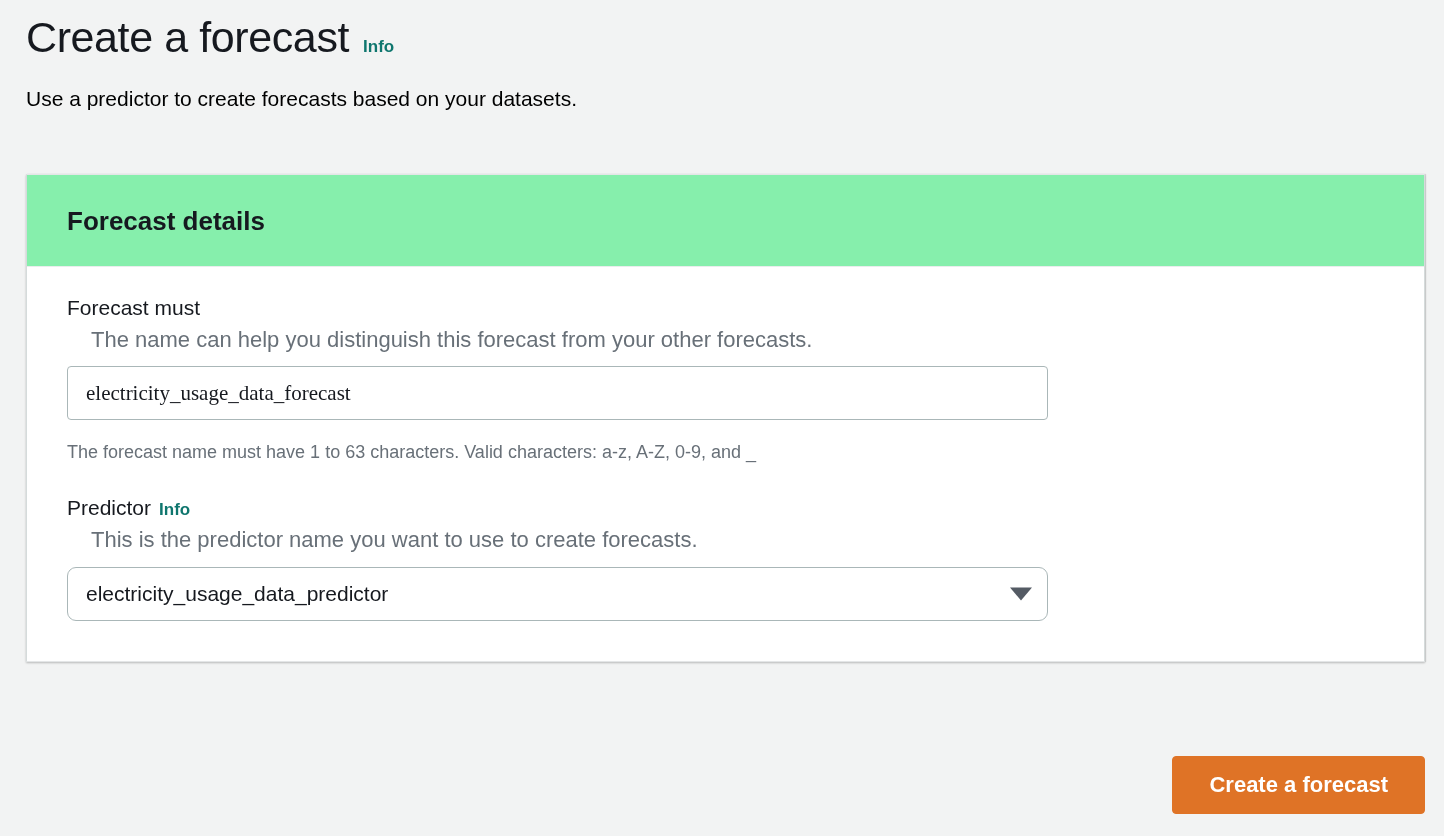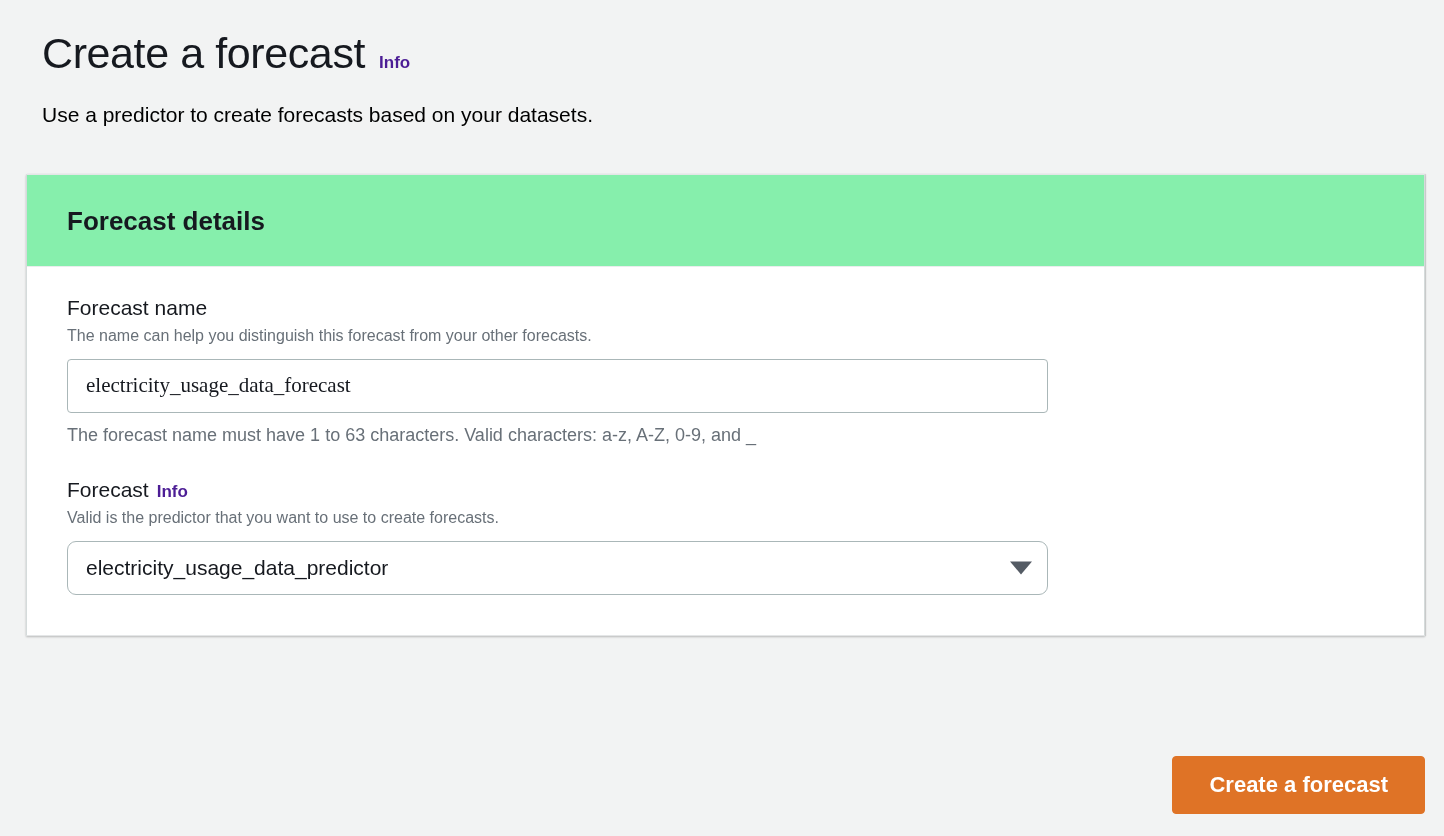--- a/index.html
+++ b/index.html
@@ -13,21 +13,21 @@
     background: #f2f3f3;
     font-family: "Liberation Sans", sans-serif;
     color: #16191f;
     overflow: hidden;
   }
 
   .page {
     position: relative;
     width: 1444px;
     height: 676px;
-    padding: 16px;
+    padding: 0;
   }
 
   
   .page-header {
     padding: 14px 26px 0 26px;
   }
   .title-row {
     display: flex;
     align-items: baseline;
     gap: 14px;
@@ -36,21 +36,21 @@
     font-size: 43px;
     font-weight: 400;
     line-height: 1.1;
     color: #16191f;
     margin: 0;
     letter-spacing: -0.4px;
   }
   .info-link {
     font-size: 17px;
     font-weight: bold;
-    color: #4c1d95;
+    color: #0f766e;
     text-decoration: none;
     cursor: pointer;
     white-space: nowrap;
   }
 
   .page-subtitle {
     margin: 24px 0 0 0;
     font-size: 21px;
     font-weight: 400;
     color: #000000;
@@ -94,26 +94,27 @@
     display: flex;
     align-items: baseline;
     gap: 8px;
     font-size: 21px;
     font-weight: 400;
     color: #16191f;
     line-height: 1.25;
   }
   .field-desc {
     margin-top: 5px;
-    font-size: 16px;
+    font-size: 22px;
     color: #687078;
     line-height: 1.3;
+    margin-left: 24px;
   }
   .field-constraint {
-    margin-top: 11px;
+    margin-top: 21px;
     font-size: 18px;
     color: #687078;
     line-height: 1.3;
   }
 
   .text-input {
     display: block;
     margin-top: 12px;
     width: 981px;
     height: 54px;
@@ -210,33 +211,33 @@
   <div class="card">
 
     <div class="card-header">
       <h2 class="card-header-title">Forecast details</h2>
     </div>
 
     <div class="card-body">
 
       <div class="form-field">
         <div class="field-label">
-          <span>Forecast name</span>
+          <span>Forecast must</span>
         </div>
         <div class="field-desc">The name can help you distinguish this forecast from your other forecasts.</div>
         <input class="text-input" type="text" value="electricity_usage_data_forecast" style="">
         <div class="field-constraint">The forecast name must have 1 to 63 characters. Valid characters: a-z, A-Z, 0-9, and _</div>
       </div>
 
       <div class="form-field">
         <div class="field-label">
-          <span>Forecast</span>
+          <span>Predictor</span>
           <a class="info-link">Info</a>
         </div>
-        <div class="field-desc">Valid is the predictor that you want to use to create forecasts.</div>
+        <div class="field-desc">This is the predictor name you want to use to create forecasts.</div>
         <div class="select-wrap">
           <div class="select-box">electricity_usage_data_predictor</div>
           <span class="select-arrow"></span>
         </div>
       </div>
 
     </div>
   </div>
 
   <div class="footer-actions">

